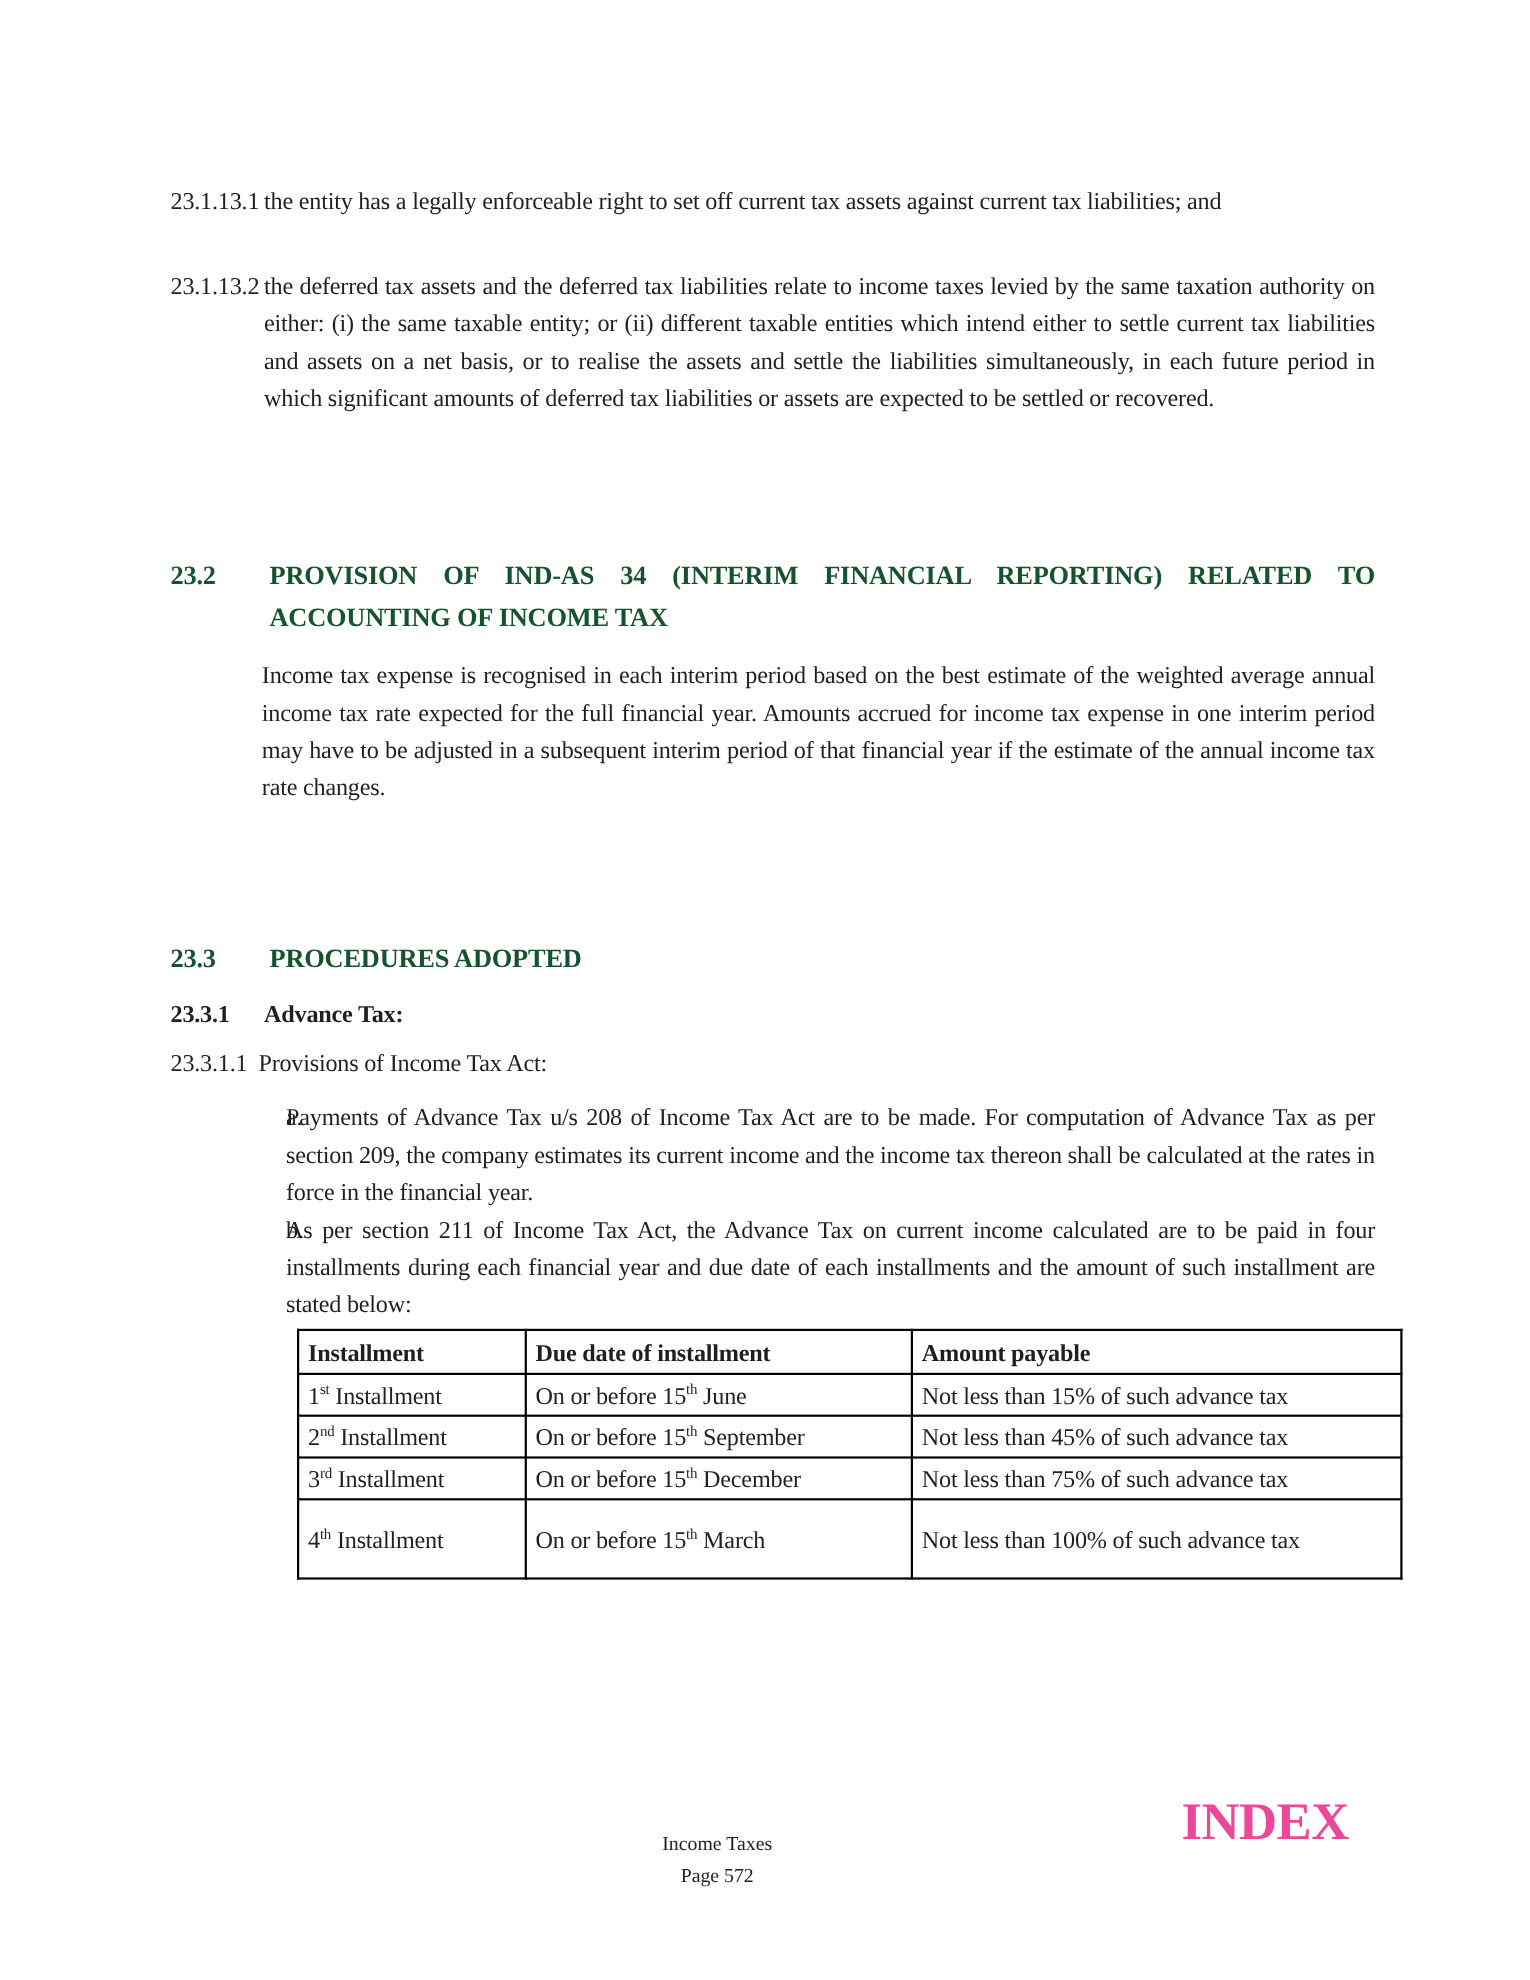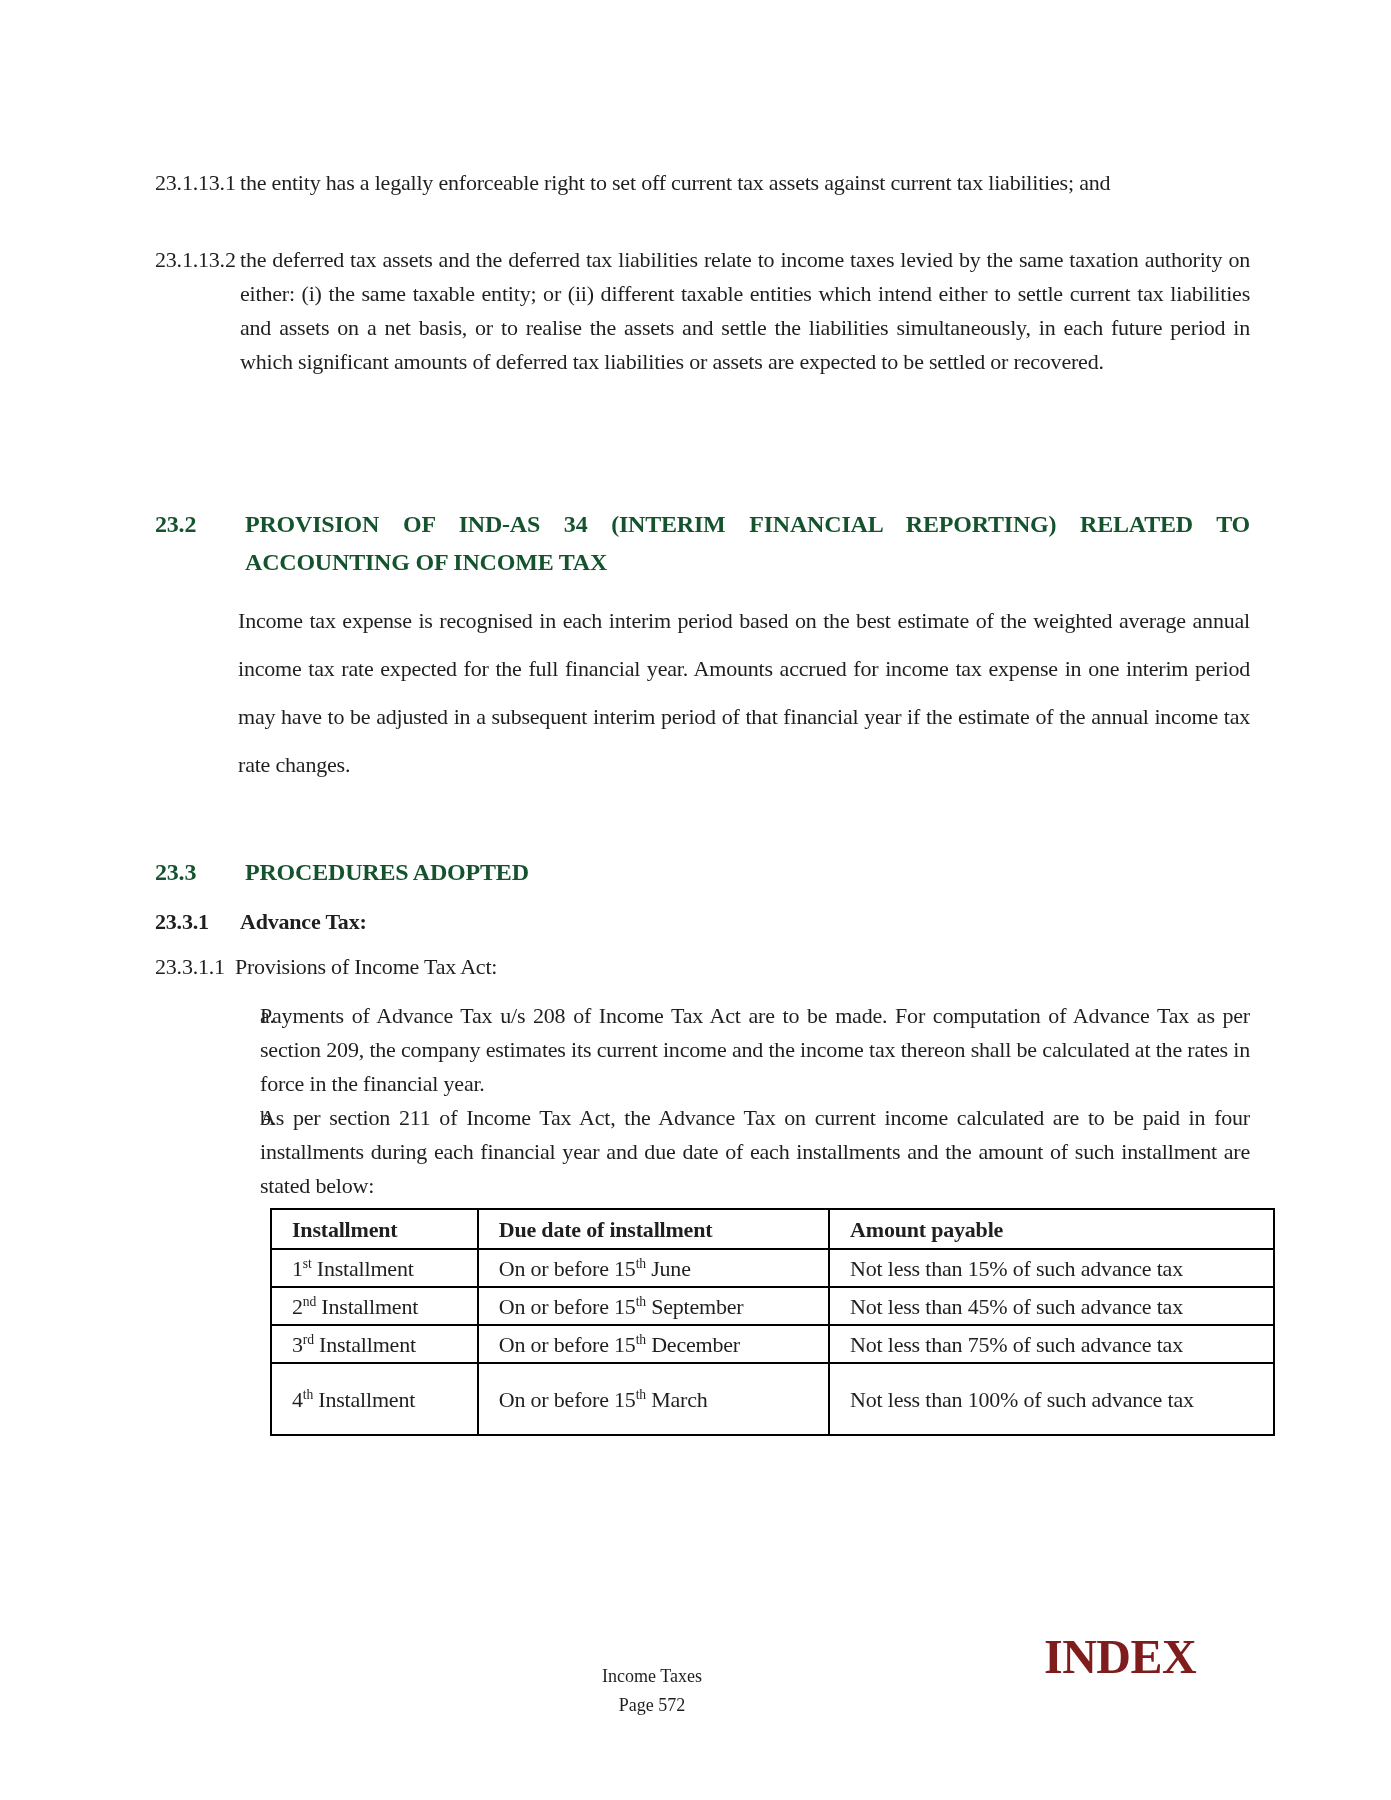--- a/index.html
+++ b/index.html
@@ -21,42 +21,42 @@
   .heading .num{position:absolute;left:0;top:0;}
   .heading .body{margin-left:90px;text-align:justify;}
   
   .subhead{position:absolute;left:155px;width:1095px;font-size:22px;line-height:34px;font-weight:bold;letter-spacing:-0.2px;}
   .subhead .num{position:absolute;left:0;top:0;}
   .subhead .body{margin-left:85px;}
   
   .inline-num{position:absolute;left:155px;width:1095px;font-size:22px;line-height:34px;letter-spacing:-0.2px;}
   .inline-num .num{margin-right:10px;}
   
-  .para{position:absolute;left:238px;width:1012px;font-size:22px;line-height:48px;
+  .para{position:absolute;left:238px;width:1012px;font-size:22px;line-height:34px;
         letter-spacing:-0.2px;text-align:justify;}
   
   .item{position:absolute;left:260px;width:990px;font-size:22px;line-height:34px;letter-spacing:-0.2px;}
   .item .marker{position:absolute;left:0;top:0;}
   .item .body{text-align:justify;}
   
   .inst-table{position:absolute;left:270px;top:1208px;width:1005px;
               border-collapse:collapse;font-size:22px;letter-spacing:-0.2px;}
-  .inst-table td,.inst-table th{border:2px solid #000;padding:1px 10px 1px 20px;
+  .inst-table td,.inst-table th{border:2px solid #000;padding:1px 10px 1px 8px;
               line-height:31px;vertical-align:middle;text-align:left;font-weight:normal;}
   .inst-table th{font-weight:bold;height:36px;}
   .inst-table td{height:34px;}
   .inst-table tr.tall td{height:68px;}
   .inst-table td.justify{text-align:justify;}
   sup{font-size:0.62em;line-height:0;}
   
   .footer-block{position:absolute;left:452px;width:400px;text-align:center;}
   .footer-title{top:1663px;font-size:18px;line-height:26px;}
   .footer-page{top:1694px;font-size:18px;line-height:22px;}
-  .index-link{position:absolute;left:1044px;top:1633px;font-size:48px;line-height:48px;
-              font-weight:bold;color:#7f1d1d;letter-spacing:-0.5px;cursor:pointer;}
+  .index-link{position:absolute;left:1074px;top:1633px;font-size:48px;line-height:48px;
+              font-weight:bold;color:#ec4899;letter-spacing:-0.5px;cursor:pointer;}
 </style>
 </head>
 <body>
 
 <div class="page">
 
   <div class="hang" style="top:166px">
     <span class="num">23.1.13.1</span>
     <div class="body">the entity has a legally enforceable right to set off current tax assets against current tax liabilities; and</div>
   </div>

